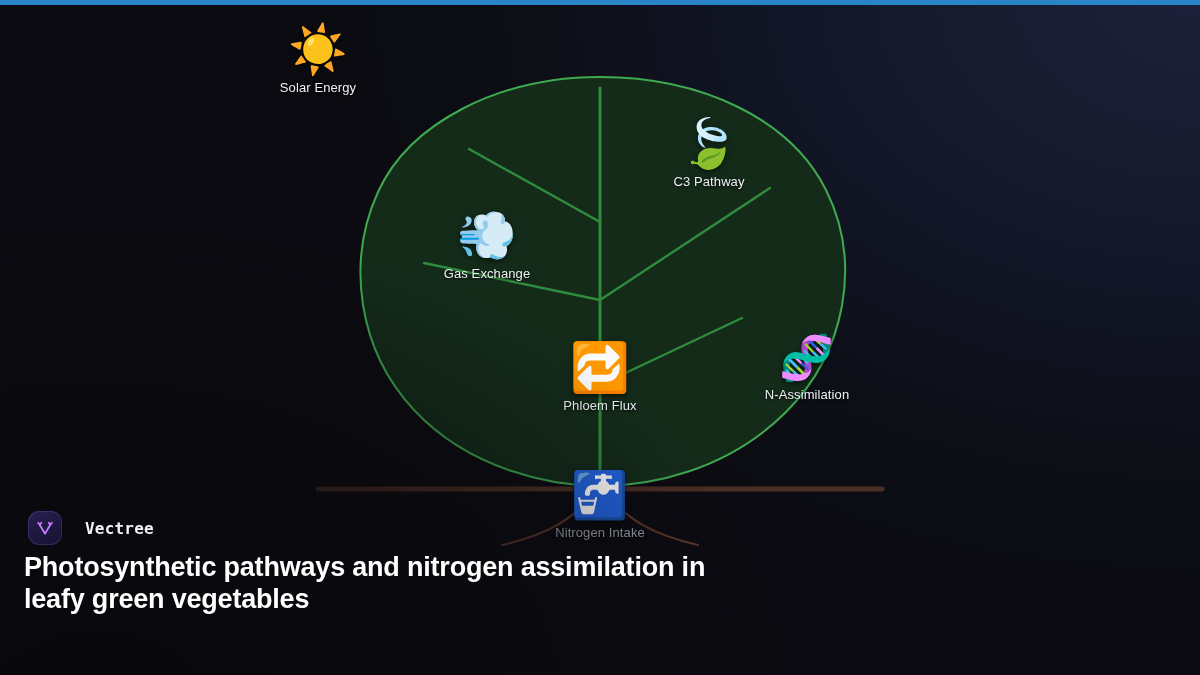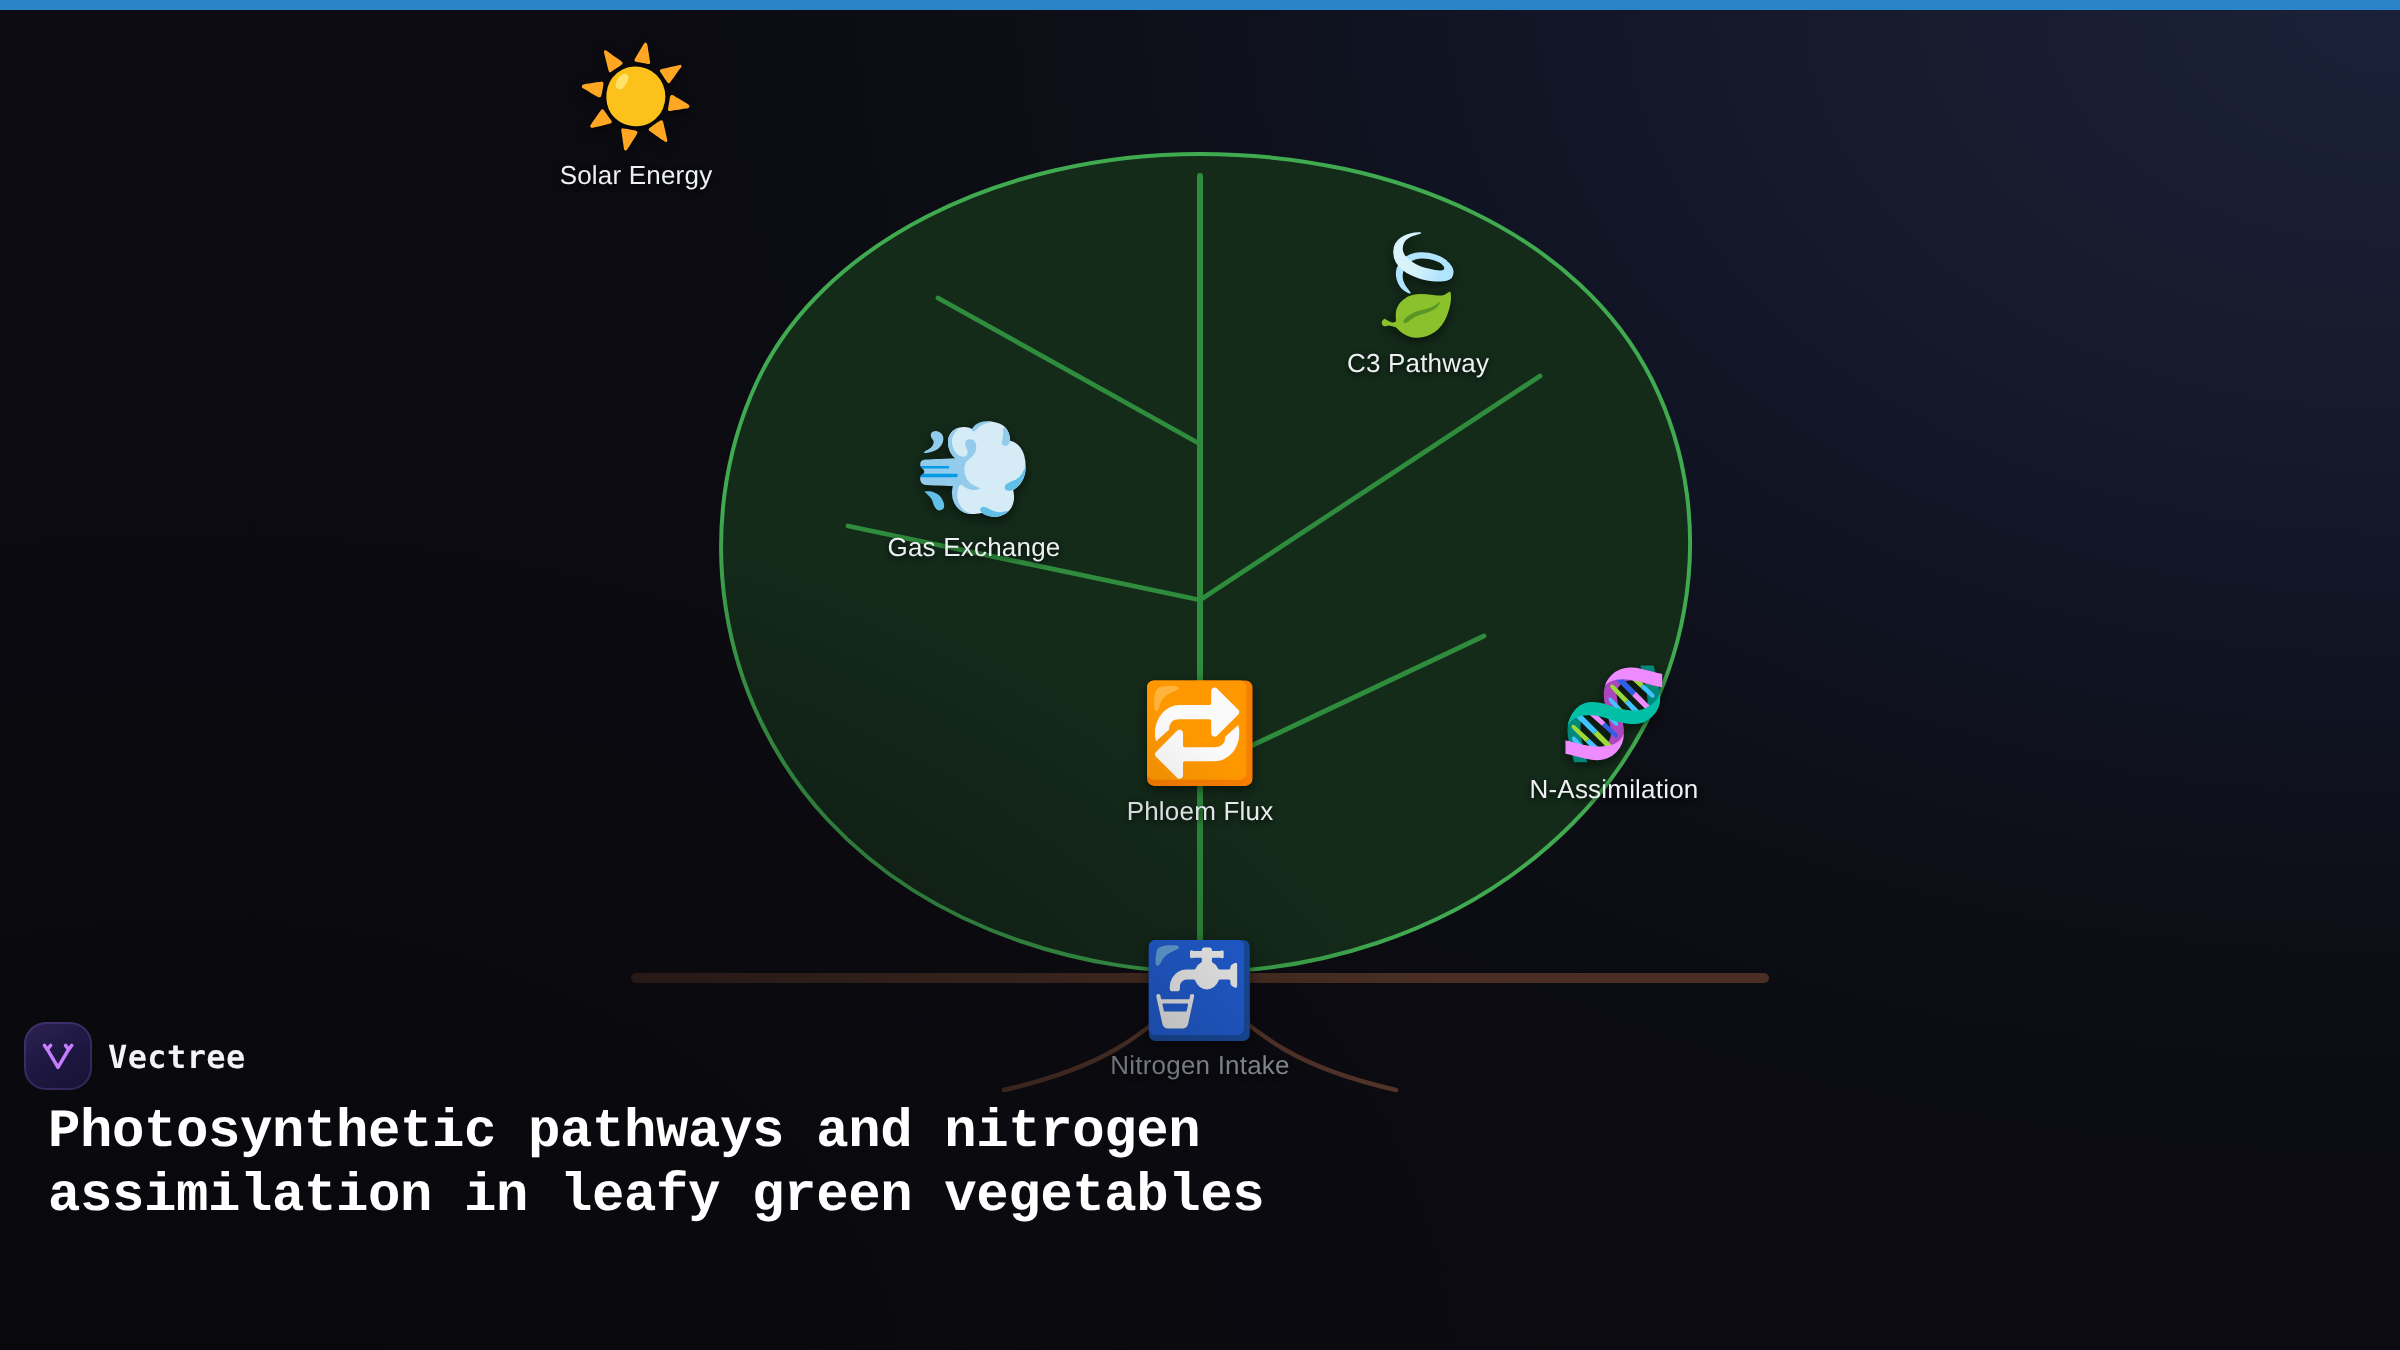--- a/index.html
+++ b/index.html
@@ -39,36 +39,36 @@
     font-size:13px;
     color:#eef1f4;
     white-space:nowrap;
     text-shadow:0 1px 3px rgba(0,0,0,0.85);
     letter-spacing:0.1px;
   }
   .node.dim .label { color:#9aa0a8; }
 
   
   #brand {
-    position:absolute; left:12px; top:511px;
-    display:flex; align-items:center; gap:8px;
+    position:absolute; left:28px; top:511px;
+    display:flex; align-items:center; gap:23px;
   }
   #brand-mark {
     width:34px; height:34px; border-radius:11px;
     background:linear-gradient(150deg,#2b2152 0%,#1d1740 55%,#191233 100%);
     box-shadow:inset 0 0 0 1px rgba(150,110,220,0.22);
     display:flex; align-items:center; justify-content:center;
   }
   #brand-name {
     font-family:"DejaVu Sans Mono", monospace;
     font-size:16px; font-weight:700; color:#f2f3f6; letter-spacing:0.2px;
   }
   #headline {
     position:absolute; left:24px; top:551px; width:700px;
-    font-family:Liberation Mono, monospace;
+    font-family:Liberation Sans, sans-serif;
     font-size:27px; font-weight:700; line-height:32px;
     color:#ffffff; letter-spacing:-0.2px;
   }
   #url {
     position:absolute; right:24px; top:622px;
     font-family:"DejaVu Sans Mono", monospace;
     font-size:13px; color:#6f737e; letter-spacing:0.2px;
   }
 </style>
 </head>

